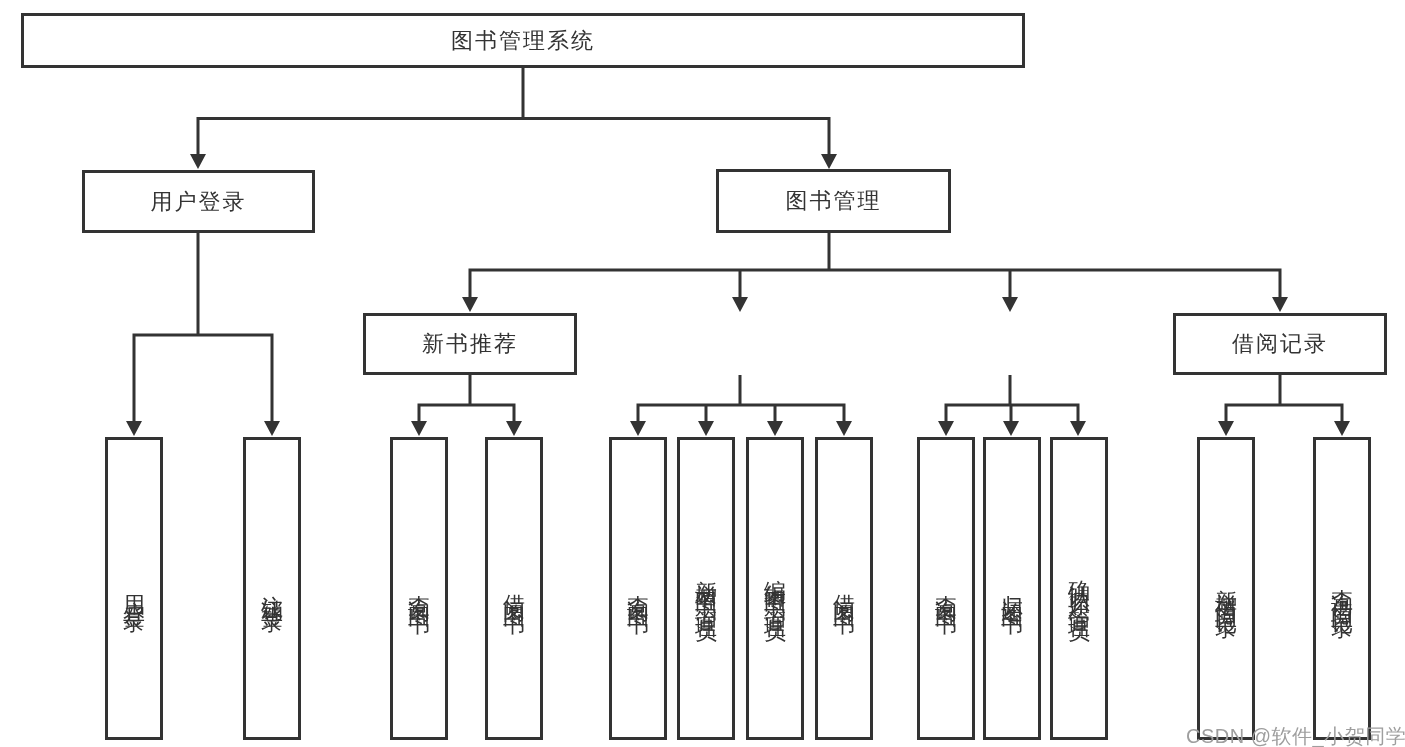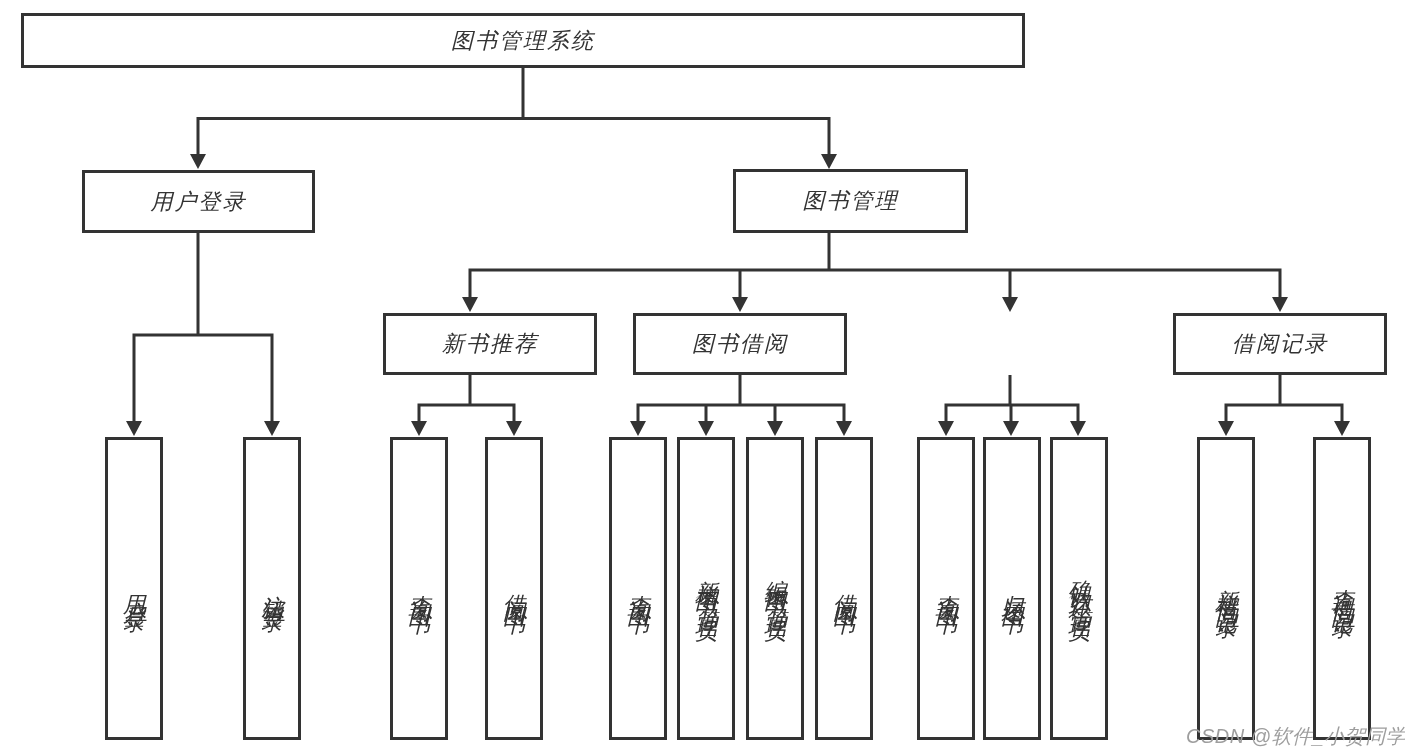--- a/index.html
+++ b/index.html
@@ -11,21 +11,20 @@
     --background:#ffffff;
   }
   html,body{margin:0;padding:0;background:var(--background);}
   .diagram{
     position:relative;
     width:1405px;height:747px;
     background:var(--background);
     font-family:"Liberation Sans","DejaVu Sans",sans-serif;
     color:var(--text);
     overflow:hidden;
-    font-style:italic;
   }
   .node{
     position:absolute;
     box-sizing:border-box;
     background:var(--box-background);
     border:3px solid var(--box-border);
     display:flex;align-items:center;justify-content:center;
     font-size:22px;
     letter-spacing:2px;
     z-index:2;
@@ -43,23 +42,23 @@
     writing-mode:vertical-rl;
     text-orientation:mixed;
     font-size:22px;
     letter-spacing:6px;
     line-height:1;
     white-space:nowrap;
   }
   
   .n-root{left:21px;top:13px;width:1004px;height:55px;}
   .n-user{left:82px;top:170px;width:233px;height:63px;}
-  .n-mgmt{left:733px;top:169px;width:235px;height:64px;}
+  .n-mgmt{left:716px;top:169px;width:235px;height:64px;}
   .n-l3{top:313px;width:214px;height:62px;}
-  .n-l3-1{left:383px;}
+  .n-l3-1{left:363px;}
   .n-l3-2{left:633px;}
   .n-l3-3{left:903px;}
   .n-l3-4{left:1173px;}
   
   .v-a1{left:105px;} .v-a2{left:243px;}
   .v-b1{left:390px;} .v-b2{left:485px;}
   .v-c1{left:609px;} .v-c2{left:677px;} .v-c3{left:746px;} .v-c4{left:815px;}
   .v-d1{left:917px;} .v-d2{left:983px;} .v-d3{left:1050px;}
   .v-e1{left:1197px;} .v-e2{left:1313px;}
   
@@ -125,23 +124,20 @@
   <div class="node n-user">
     <span>用户登录</span>
   </div>
   <div class="node n-mgmt">
     <span>图书管理</span>
   </div>
 
   <div class="node n-l3 n-l3-1">
     <span>新书推荐</span>
   </div>
-  <div class="node n-l3 n-l3-2">
-    <span>图书借阅</span>
-  </div>
   <div class="node n-l3 n-l3-4">
     <span>借阅记录</span>
   </div>
 
   <div class="vbox v-a1">
     <span class="vtext">用户登录</span>
   </div>
   <div class="vbox v-a2">
     <span class="vtext">注销登录</span>
   </div>

